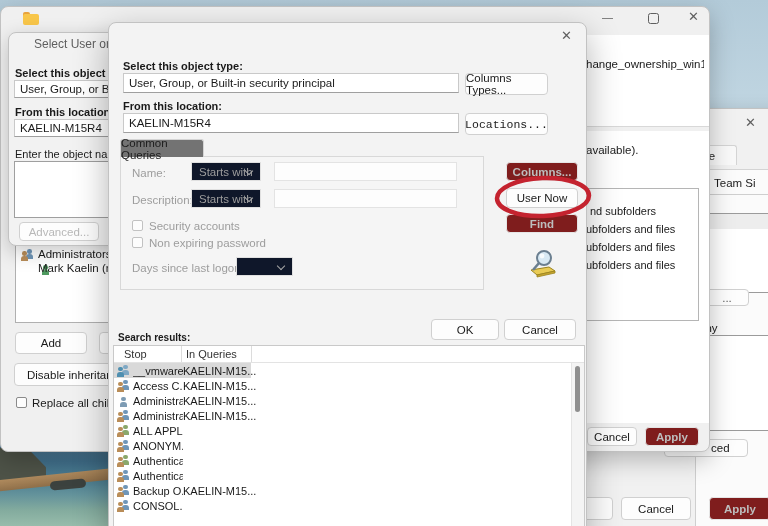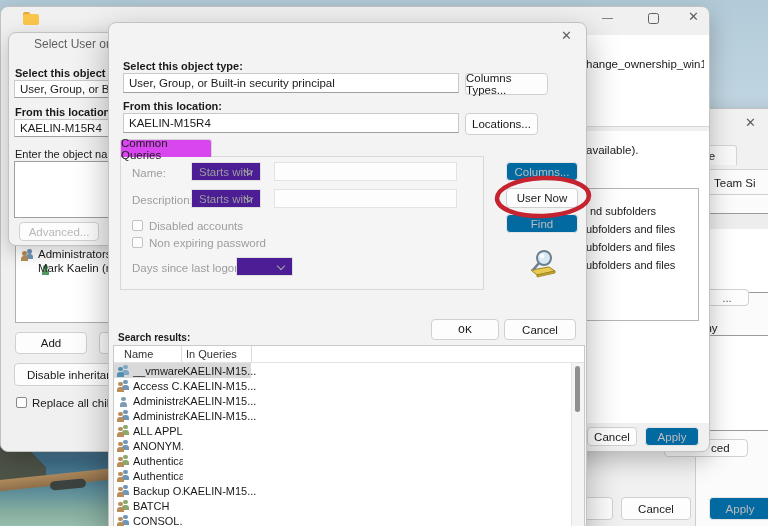--- a/index.html
+++ b/index.html
@@ -18,27 +18,27 @@
   .seal{left:50px;top:42px;width:36px;height:9px;background:#3c423f;border-radius:5px;transform:rotate(-5deg);}
   
   .win{position:absolute;background:#f1f1f1;border:1px solid #c2c2c2;border-radius:8px;
        box-shadow:0 6px 20px rgba(0,0,0,.22);overflow:hidden;}
   .lbl{position:absolute;font-size:11.5px;color:#1a1a1a;white-space:nowrap;overflow:hidden;}
   .lbl.grey{color:#9d9d9d;}
   .lbl.title{color:#5f5f5f;font-size:12px;}
   .btn{position:absolute;display:flex;align-items:center;justify-content:center;
        background:#fdfdfd;border:1px solid #d0d0d0;border-radius:4px;
        font-size:11.5px;color:#1a1a1a;box-sizing:border-box;}
-  .btn.disabled{color:#bdbdbd;background:#0369a1;border-color:#e5e5e5;}
+  .btn.disabled{color:#bdbdbd;background:#7f1d1d;border-color:#e5e5e5;font-weight:bold;}
   .inputbox{position:absolute;background:#fff;border:1px solid #b5b5b5;box-sizing:border-box;
        font-size:11.5px;color:#1a1a1a;display:flex;align-items:center;padding-left:5px;
        white-space:nowrap;overflow:hidden;}
   .inputbox.soft{border-color:#c9c9c9;border-bottom-color:#9f9f9f;}
   .inputbox.off{background:#fdfdfd;border-color:#e3e3e3;}
-  .combo{position:absolute;background:#4c1d95;border:1px solid #e0e0e0;box-sizing:border-box;
+  .combo{position:absolute;background:#0f172a;border:1px solid #e0e0e0;box-sizing:border-box;
        display:flex;align-items:center;font-size:11.5px;color:#9d9d9d;padding-left:7px;}
   .chev{position:absolute;right:8px;top:50%;width:5px;height:5px;margin-top:-4px;
        border-right:1.3px solid #a8a8a8;border-bottom:1.3px solid #a8a8a8;transform:rotate(45deg);}
   .cb{position:absolute;width:11px;height:11px;border:1px solid #c2c2c2;border-radius:2px;background:#fdfdfd;box-sizing:border-box;}
   .cb.on-border{border-color:#8a8a8a;}
   .glyph{position:absolute;color:#5f5f5f;font-size:12px;line-height:12px;}
   .panel-white{position:absolute;background:#ffffff;box-sizing:border-box;}
   .tabbtn{position:absolute;background:#f9f9f9;border:1px solid #d4d4d4;border-bottom:none;
        border-radius:3px 3px 0 0;display:flex;align-items:center;justify-content:center;
        font-size:11.5px;color:#1c1c1c;box-sizing:border-box;}
@@ -154,41 +154,41 @@
   <div class="win" style="left:108px;top:22px;width:477px;height:518px;background:#f3f3f3;
               box-shadow:0 12px 34px rgba(0,0,0,.30);">
     <span class="glyph" style="left:452px;top:7px;font-size:13px;">✕</span>
 
     <span class="lbl" style="left:14px;top:37px;font-weight:600;font-size:11px;">Select this object type:</span>
     <div class="inputbox soft" style="left:14px;top:50px;width:336px;height:20px;">User, Group, or Built-in security principal</div>
     <div class="btn" style="left:356px;top:50px;width:83px;height:22px;">Columns Types...</div>
 
     <span class="lbl" style="left:14px;top:77px;font-weight:600;font-size:11px;">From this location:</span>
     <div class="inputbox soft" style="left:14px;top:90px;width:336px;height:20px;">KAELIN-M15R4</div>
-    <div class="btn" style="left:356px;top:90px;width:73px;height:22px;">Locations...</div>
+    <div class="btn" style="left:356px;top:90px;width:83px;height:22px;font-family:Liberation Mono, monospace;">Locations...</div>
 
     <div class="pane" style="left:11px;top:133px;width:364px;height:134px;"></div>
-    <div class="tabbtn" style="left:11px;top:116px;width:92px;height:18px;background:#d946ef;">Common Queries</div>
+    <div class="tabbtn" style="left:11px;top:116px;width:84px;height:18px;background:#737373;">Common Queries</div>
 
     <span class="lbl grey" style="left:23px;top:144px;">Name:</span>
     <div class="combo" style="left:82px;top:139px;width:70px;height:19px;">
       <span>Starts with</span>
       <span class="chev"></span>
     </div>
     <div class="inputbox off" style="left:165px;top:139px;width:183px;height:19px;"></div>
 
     <span class="lbl grey" style="left:23px;top:171px;">Description:</span>
     <div class="combo" style="left:82px;top:166px;width:70px;height:19px;">
       <span>Starts with</span>
       <span class="chev"></span>
     </div>
     <div class="inputbox off" style="left:165px;top:166px;width:183px;height:19px;"></div>
 
     <div class="cb" style="left:23px;top:197px;"></div>
-    <span class="lbl grey" style="left:40px;top:197px;">Disabled accounts</span>
+    <span class="lbl grey" style="left:40px;top:197px;">Security accounts</span>
     <div class="cb" style="left:23px;top:214px;"></div>
     <span class="lbl grey" style="left:40px;top:214px;">Non expiring password</span>
 
     <span class="lbl grey" style="left:23px;top:239px;">Days since last logon:</span>
     <div class="combo" style="left:127px;top:234px;width:57px;height:19px;">
       <span class="chev"></span>
     </div>
 
     <div class="btn disabled" style="left:397px;top:139px;width:72px;height:19px;">Columns...</div>
     <div class="btn" style="left:397px;top:165px;width:72px;height:20px;">User Now</div>
@@ -197,28 +197,28 @@
     <div class="abs" style="left:416px;top:226px;width:34px;height:30px;">
       <svg width="34" height="30" viewBox="0 0 34 30">
         <path d="M6 21 L24 18 L30 22 L12 26 Z" fill="#e9cb54" stroke="#9a8320" stroke-width="1"></path>
         <path d="M12 26 L30 22 L30 24 L12 28 Z" fill="#c7a62e" stroke="#9a8320" stroke-width="0.8"></path>
         <line x1="14" y1="14" x2="8" y2="21" stroke="#6b7f90" stroke-width="2.6"></line>
         <circle cx="19" cy="9" r="7" fill="#d8e9f4" stroke="#6b7f90" stroke-width="2"></circle>
         <circle cx="17" cy="7" r="2.4" fill="#ffffff" opacity="0.8"></circle>
       </svg>
     </div>
 
-    <div class="btn" style="left:322px;top:296px;width:68px;height:21px;font-family:Liberation Mono, monospace;">OK</div>
+    <div class="btn" style="left:322px;top:296px;width:68px;height:21px;">OK</div>
     <div class="btn" style="left:395px;top:296px;width:72px;height:21px;">Cancel</div>
 
     <span class="lbl" style="left:9px;top:309px;font-weight:600;font-size:10px;">Search results:</span>
 
     <div class="list" style="left:4px;top:322px;width:472px;height:196px;">
       <div class="list-header">
-        <span class="hdr-lbl" style="left:10px;">Name</span>
+        <span class="hdr-lbl" style="left:10px;">Stop</span>
         <div class="col-div" style="left:67px;"></div>
         <span class="hdr-lbl" style="left:72px;">In Queries</span>
         <div class="col-div" style="left:137px;"></div>
       </div>
       <div class="rows">
           <div class="row selected">
             <span class="picon ic-users-a">
               <span class="person p-back"></span>
               <span class="person p-front"></span>
             </span>
@@ -282,28 +282,20 @@
           </div>
           <div class="row">
             <span class="picon ic-users-b">
               <span class="person p-back"></span>
               <span class="person p-front"></span>
             </span>
             <span class="nm">Backup O...</span>
             <span class="fl">KAELIN-M15...</span>
           </div>
           <div class="row">
-            <span class="picon ic-users-c">
-              <span class="person p-back"></span>
-              <span class="person p-front"></span>
-            </span>
-            <span class="nm">BATCH</span>
-            <span class="fl"></span>
-          </div>
-          <div class="row">
             <span class="picon ic-users-b">
               <span class="person p-back"></span>
               <span class="person p-front"></span>
             </span>
             <span class="nm">CONSOL...</span>
             <span class="fl"></span>
           </div>
         </div>
       <div class="vscroll">
         <div class="vthumb" style="top:3px;height:46px;"></div>

